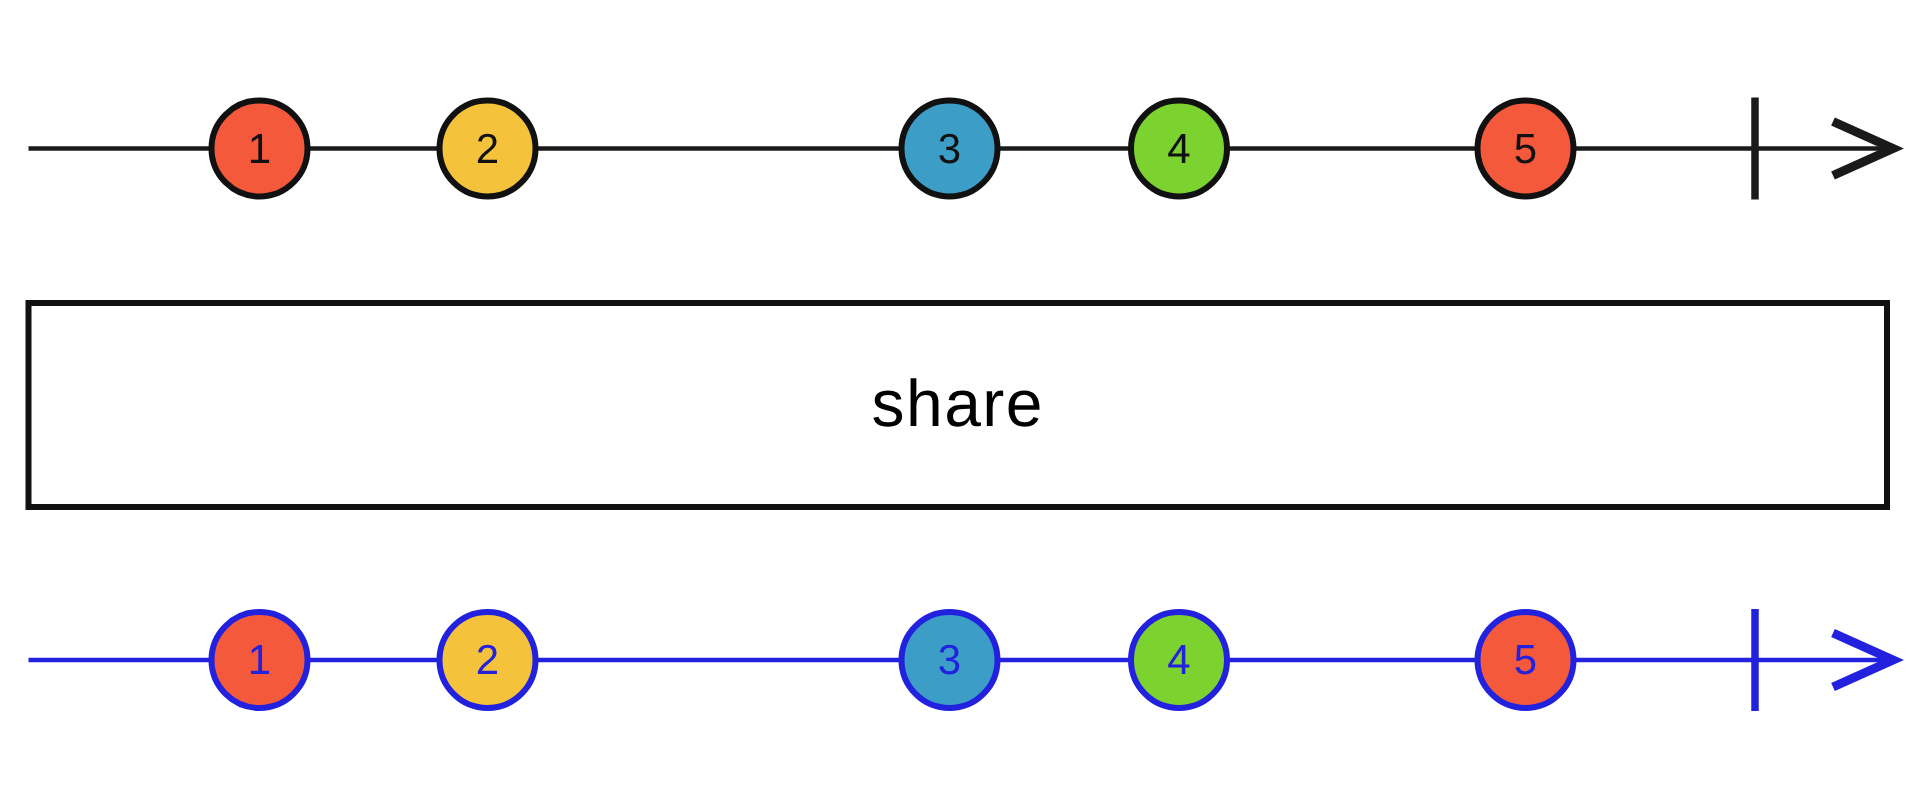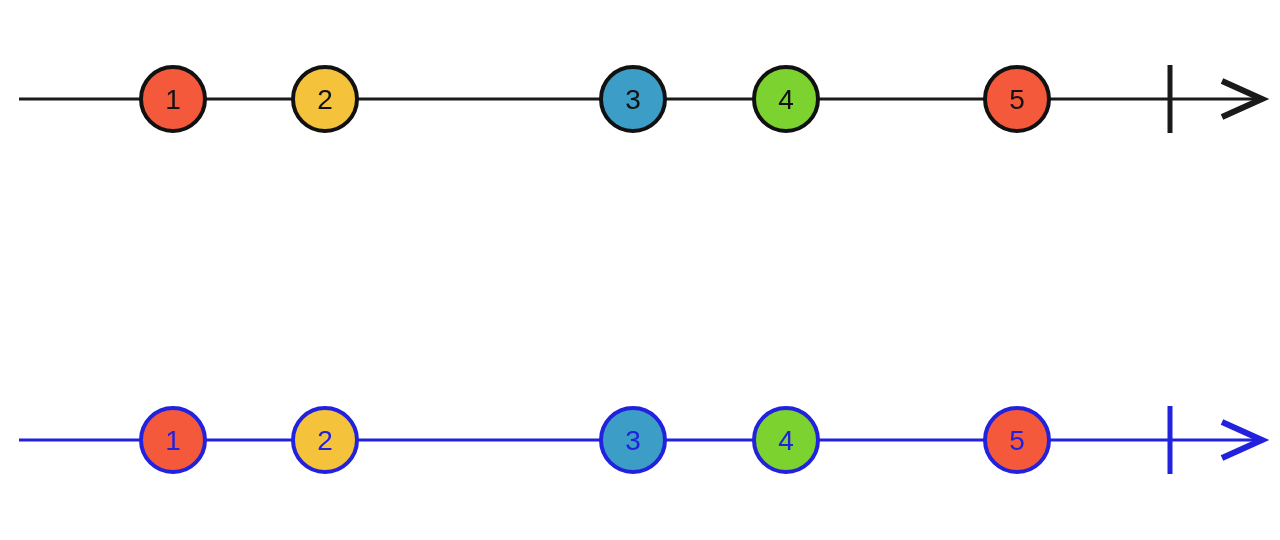--- a/index.html
+++ b/index.html
@@ -67,13 +67,16 @@
       <text x="173" y="440" fill="#2121de" text-anchor="middle" dominant-baseline="central" class="marble-num">1</text>
       <circle cx="325" cy="440" r="32" fill="#f5c33b" stroke="#2121de" stroke-width="4"></circle>
       <text x="325" y="440" fill="#2121de" text-anchor="middle" dominant-baseline="central" class="marble-num">2</text>
       <circle cx="633" cy="440" r="32" fill="#3c9dc7" stroke="#2121de" stroke-width="4"></circle>
       <text x="633" y="440" fill="#2121de" text-anchor="middle" dominant-baseline="central" class="marble-num">3</text>
       <circle cx="786" cy="440" r="32" fill="#7cd22e" stroke="#2121de" stroke-width="4"></circle>
       <text x="786" y="440" fill="#2121de" text-anchor="middle" dominant-baseline="central" class="marble-num">4</text>
       <circle cx="1017" cy="440" r="32" fill="#f5593c" stroke="#2121de" stroke-width="4"></circle>
       <text x="1017" y="440" fill="#2121de" text-anchor="middle" dominant-baseline="central" class="marble-num">5</text>
     </svg>
+  <div class="operator-box">
+    <span class="operator-label">share</span>
+  </div>
 </div>
 
 </body></html>

